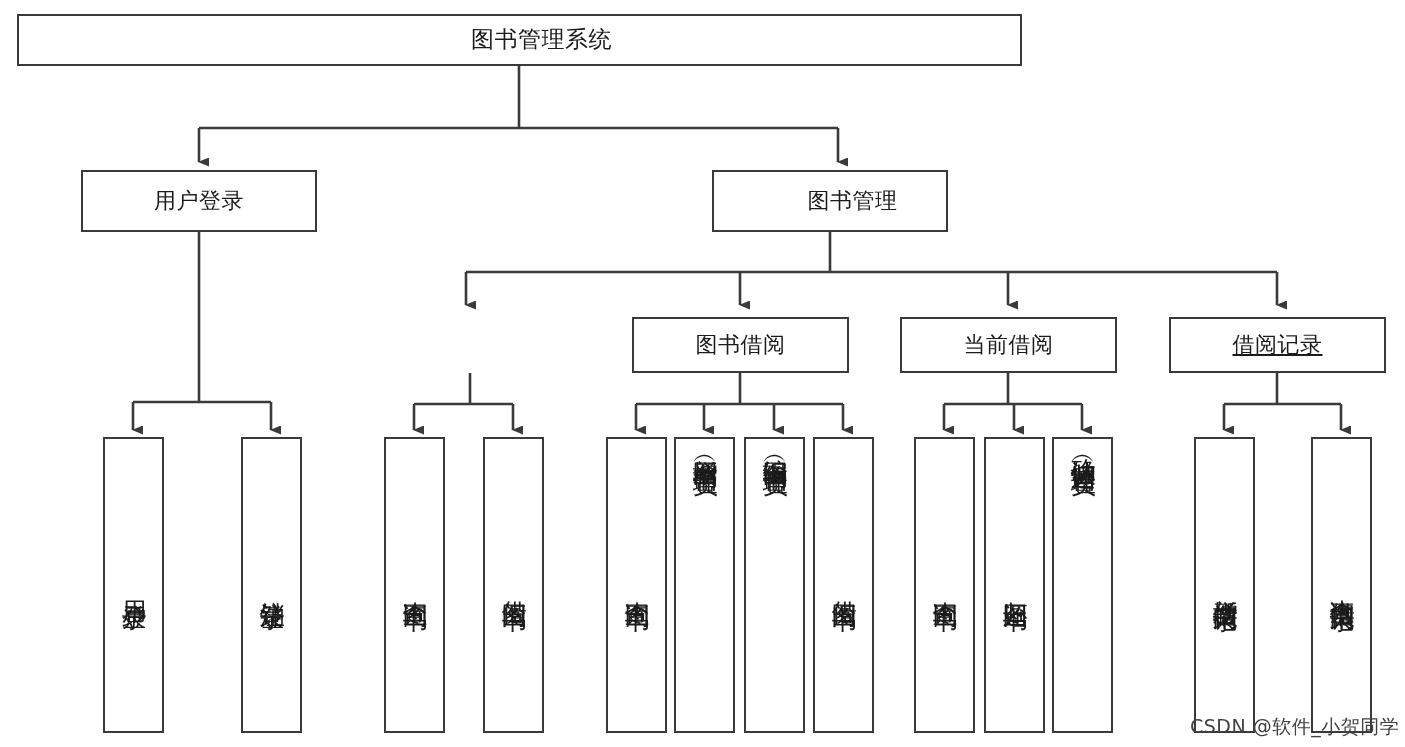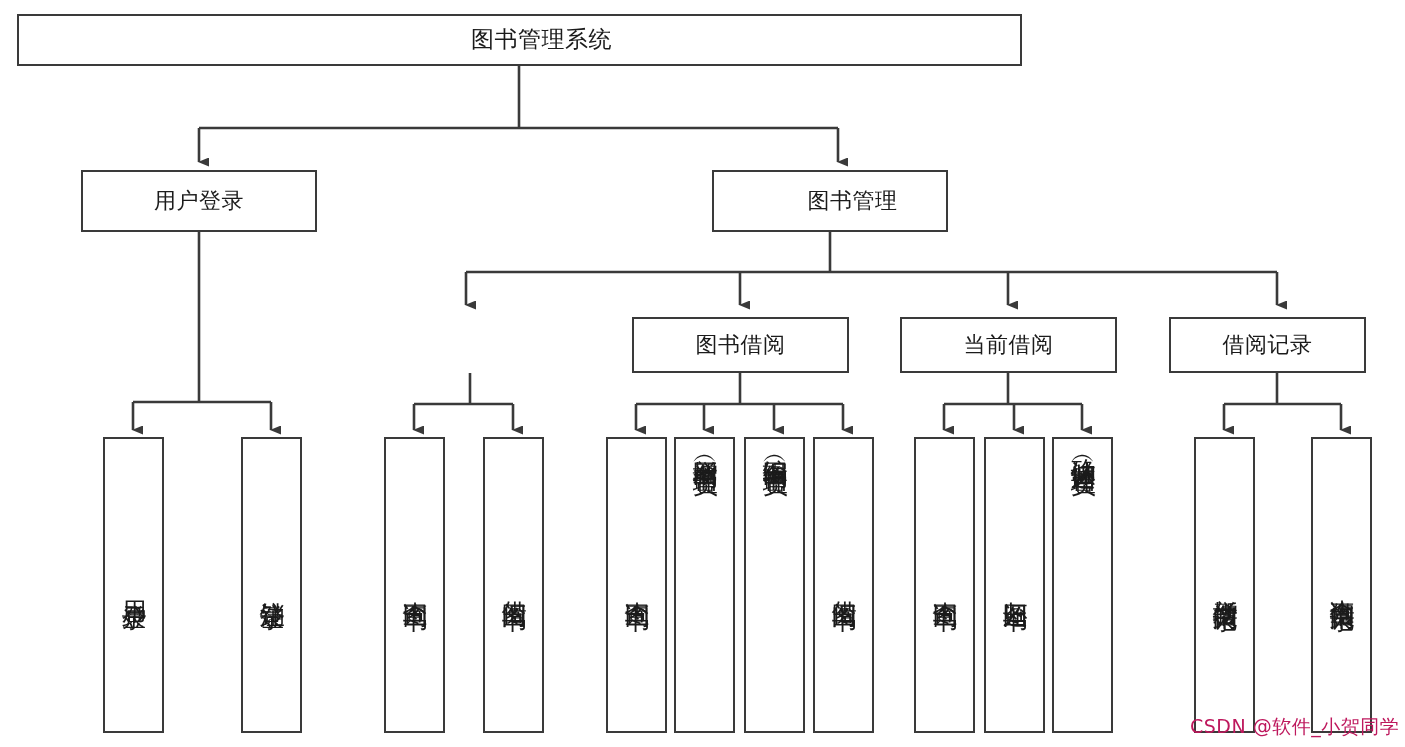--- a/index.html
+++ b/index.html
@@ -61,21 +61,21 @@
     line-height: 1.05;
     letter-spacing: 2px;
     white-space: nowrap;
   }
   .node.vert.center-v {
     align-items: center;
   }
   .watermark {
     position: absolute;
     font-size: 19px;
-    color: #be185d;
+    color: #404040;
     white-space: nowrap;
     letter-spacing: 0.5px;
     font-family: "DejaVu Sans", "Liberation Sans", sans-serif;
   }
 </style>
 </head>
 <body>
 
 <div id="canvas">
 
@@ -144,21 +144,21 @@
 
 
   <div class="node horiz" style="left:900px; top:317px; width:217px; height:56px;">
     <span class="lbl">当前借阅</span>
   </div>
 
   <div class="node horiz" style="left:632px; top:317px; width:217px; height:56px;">
     <span class="lbl">图书借阅</span>
   </div>
 
-  <div class="node horiz" style="left:1169px; top:317px; width:197px; height:56px;">
+  <div class="node horiz" style="left:1169px; top:317px; width:217px; height:56px;text-decoration:underline;">
     <span class="lbl">借阅记录</span>
   </div>
 
   <div class="node vert center-v" style="left:103px; top:437px; width:61px; height:296px;">
     <span class="lbl">用户登录</span>
   </div>
 
   <div class="node vert center-v" style="left:241px; top:437px; width:61px; height:296px;">
     <span class="lbl">注销登录</span>
   </div>

